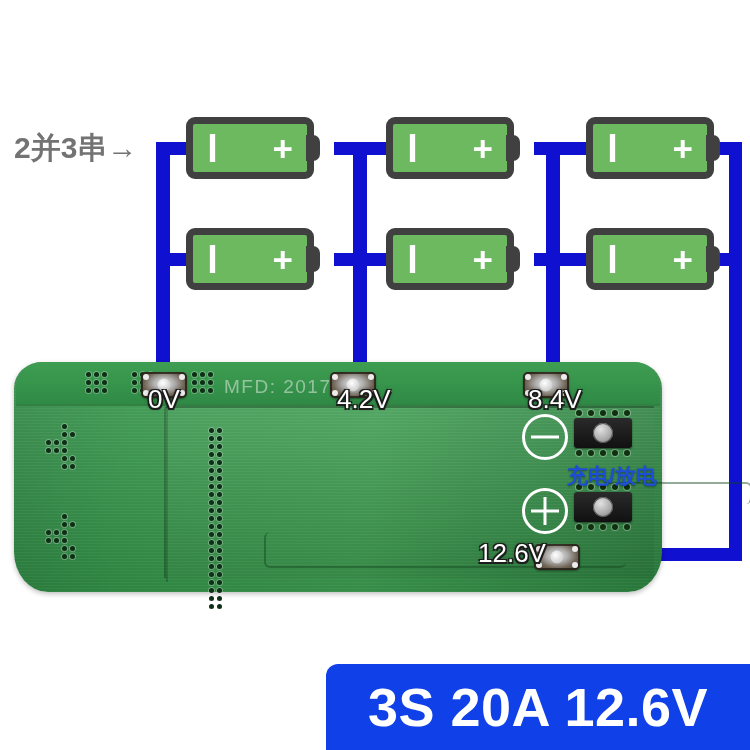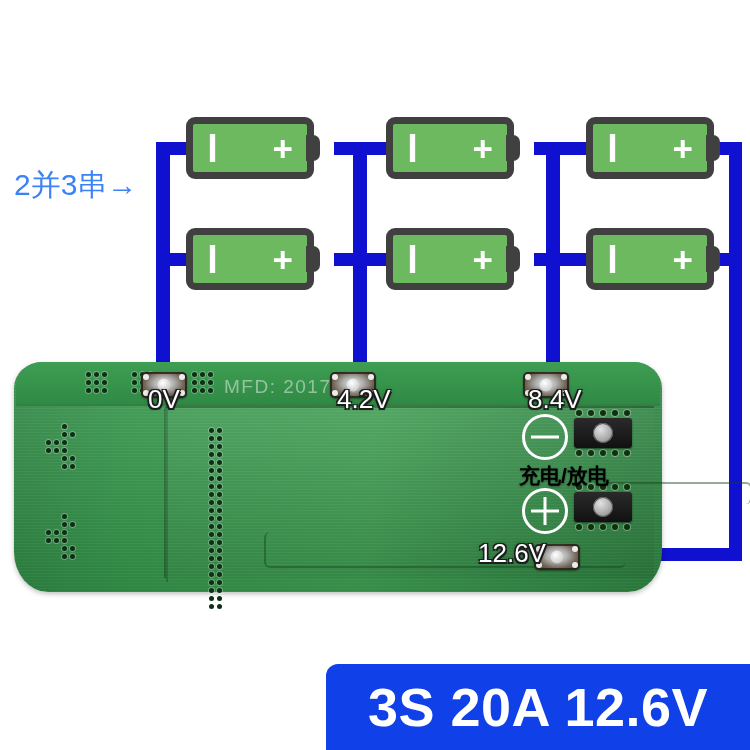--- a/index.html
+++ b/index.html
@@ -55,26 +55,25 @@
     user-select: none;
   }
   .battery .sym.minus {
     font-size: 40px;
     transform: scaleX(0.9);
   }
 
   
   .anno {
     position: absolute;
-    color: #3b82f6;
+    color: #737373;
     font-size: 30px;
-    font-weight: 400;
+    font-weight: 700;
     white-space: nowrap;
     font-family: "Liberation Sans", sans-serif;
-    margin-top: 37px;
   }
 
   
   #pcb-wrap {
     position: absolute;
     left: 14px;
     top: 362px;
     width: 648px;
     height: 230px;
   }
@@ -250,26 +249,27 @@
   .pol.plus::after {
     content: "";
     position: absolute;
     left: 50%; top: 50%;
     transform: translate(-50%,-50%);
     width: 3px; height: 28px;
     background: #ffffff;
   }
   .chg-label {
     position: absolute;
-    color: #000000;
+    color: #1d4ed8;
     font-size: 21px;
     font-weight: bold;
     white-space: nowrap;
     text-shadow: 0 1px 2px rgba(0,0,0,0.45);
     font-family: "Liberation Sans", sans-serif;
+    margin-left: 48px;
   }
 
   
   .vlabel {
     position: absolute;
     color: #ffffff;
     font-size: 26px;
     font-weight: 500;
     white-space: nowrap;
     font-family: "Liberation Sans", sans-serif;

